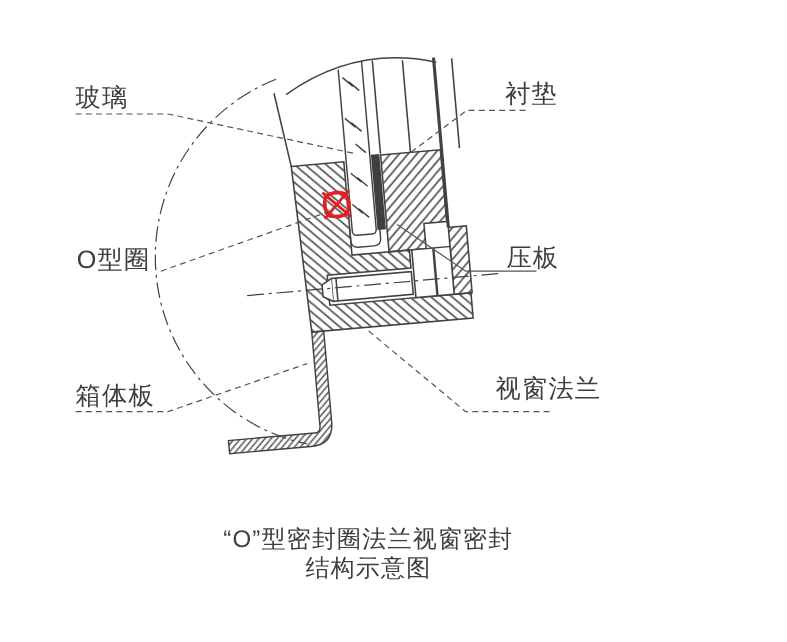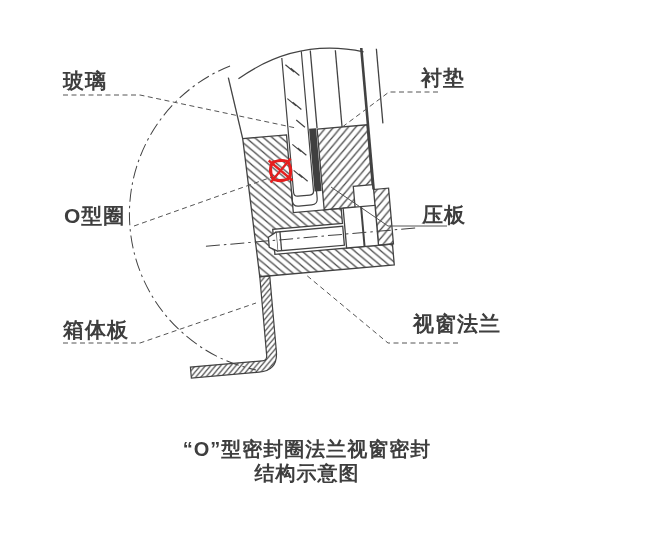--- a/index.html
+++ b/index.html
@@ -1,17 +1,17 @@
 <!DOCTYPE html>
 <html><head>
 <meta charset="utf-8">
 <style>
   html,body{margin:0;padding:0;background:#ffffff;}
   .canvas{position:relative;width:656px;height:535px;background:#ffffff;overflow:hidden;
-          font-family:"Liberation Sans","DejaVu Sans",sans-serif;font-weight:bold;}
+          font-family:"Liberation Sans","DejaVu Sans",sans-serif;}
   svg{position:absolute;left:0;top:0;}
   text{font-family:"Liberation Sans","DejaVu Sans",sans-serif;fill:#3e3e3e;}
   .lbl{font-size:21px;letter-spacing:1px;}
   .cap{font-size:20px;letter-spacing:1px;}
 </style>
 </head>
 <body>
 
 <div class="canvas">
 <svg width="656" height="535" viewBox="0 0 656 535">

